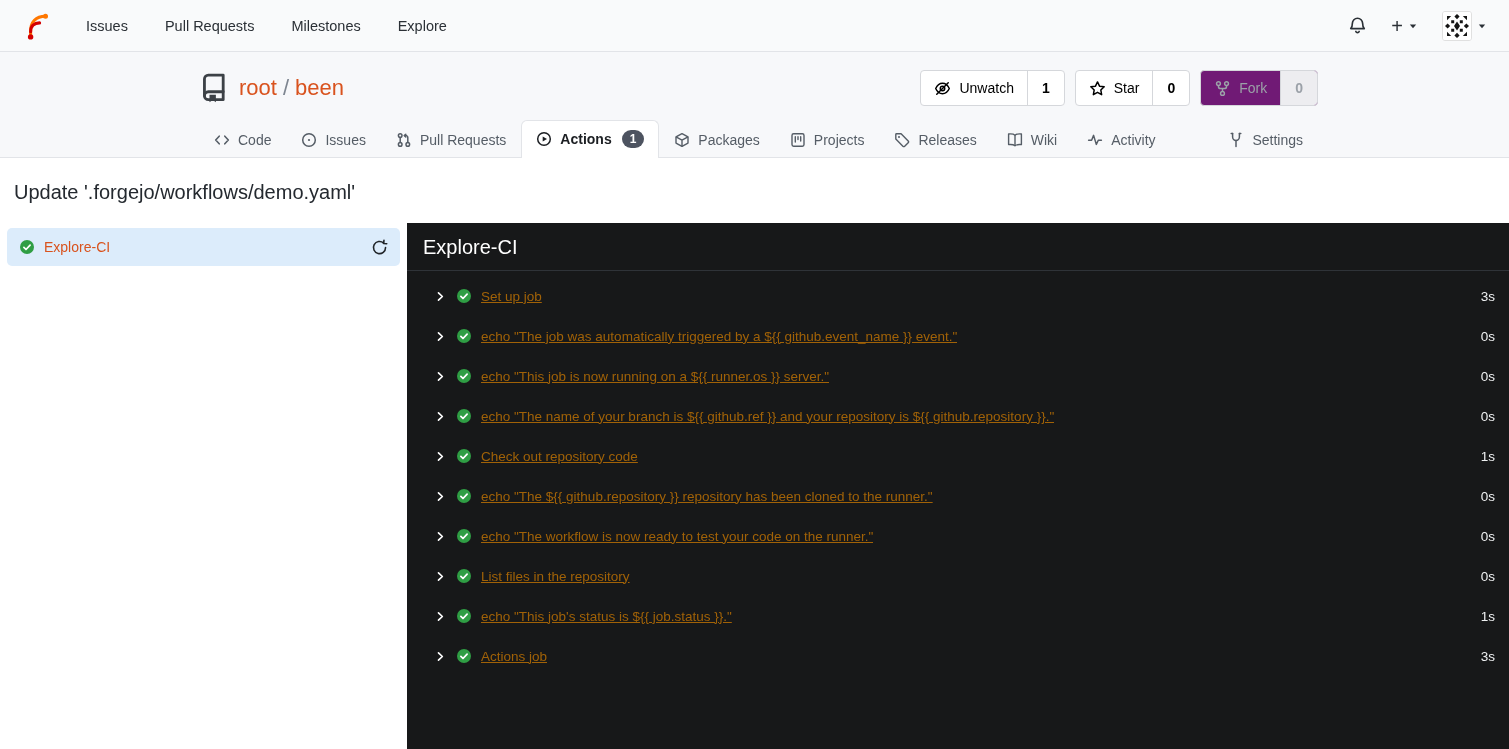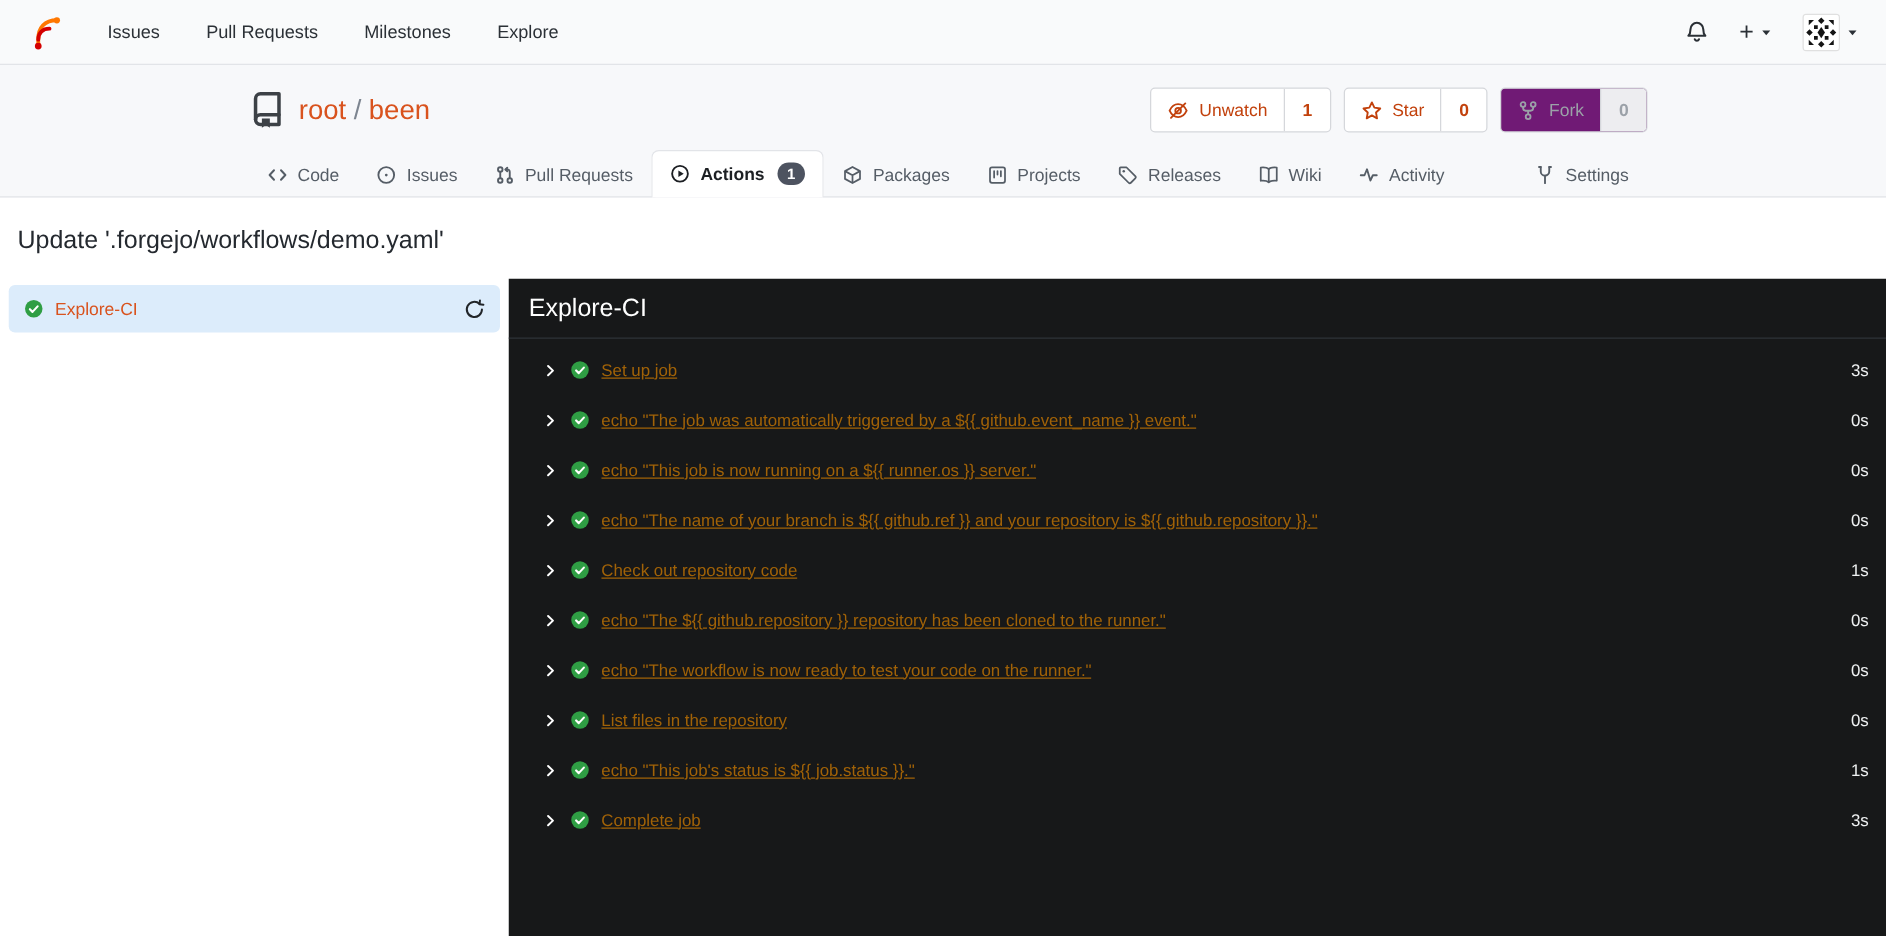--- a/index.html
+++ b/index.html
@@ -34,21 +34,21 @@
   .repo-inner { width:1127px; margin:0 auto; padding-top:16px; }
   .repo-title-row { display:flex; align-items:center; padding-left:8px; height:40px; }
   .repo-icon { color:#3c4146; margin-right:10px; }
   .repo-name { font-size:22px; font-weight:400; display:flex; align-items:center; gap:6px; }
   .repo-name a { color:var(--accent); text-decoration:none; cursor:pointer; }
   .repo-name .sep { color:#7d8590; }
   .repo-actions { margin-left:auto; display:flex; }
   .btn {
     display:flex; align-items:stretch; height:36px; margin-left:10px;
     border:1px solid #d5d7db; border-radius:4px; overflow:hidden;
-    background:#fff; font-size:14px; color:#c2410c; cursor:pointer;
+    background:#fff; font-size:14px; color:#000000; cursor:pointer;
   }
   .btn .seg-label { display:flex; align-items:center; gap:8px; padding:0 13px; }
   .btn .seg-count {
     display:flex; align-items:center; padding:0 14px;
     border-left:1px solid #d5d7db; font-weight:600;
   }
   .btn.disabled { color:#9ba1a8; background:#701a75; cursor:default; }
   .btn.disabled .seg-count { background:#ededf0; }
   .btn .b-icon { color:inherit; }
 
@@ -485,18 +485,18 @@
             <svg width="13" height="13" viewBox="0 0 16 16" fill="none" stroke="currentColor" stroke-width="2" stroke-linecap="round" stroke-linejoin="round">
               <path d="M5.5 3.5 10.3 8l-4.8 4.5"></path>
             </svg>
           </span>
           <span class="icon-success" style="display: flex;">
             <svg width="16" height="16" viewBox="0 0 16 16">
               <circle cx="8" cy="8" r="7" fill="currentColor"></circle>
               <path d="M4.9 8.4l2.1 2.1 4.1-4.4" fill="none" stroke="#ffffff" stroke-width="1.7" stroke-linecap="round" stroke-linejoin="round"></path>
             </svg>
           </span>
-          <span class="step-name">Complete job</span>
+          <span class="step-name">Actions job</span>
           <span class="step-duration">3s</span>
         </div>
       </div>
   </section>
 </main>
 
 </body></html>

